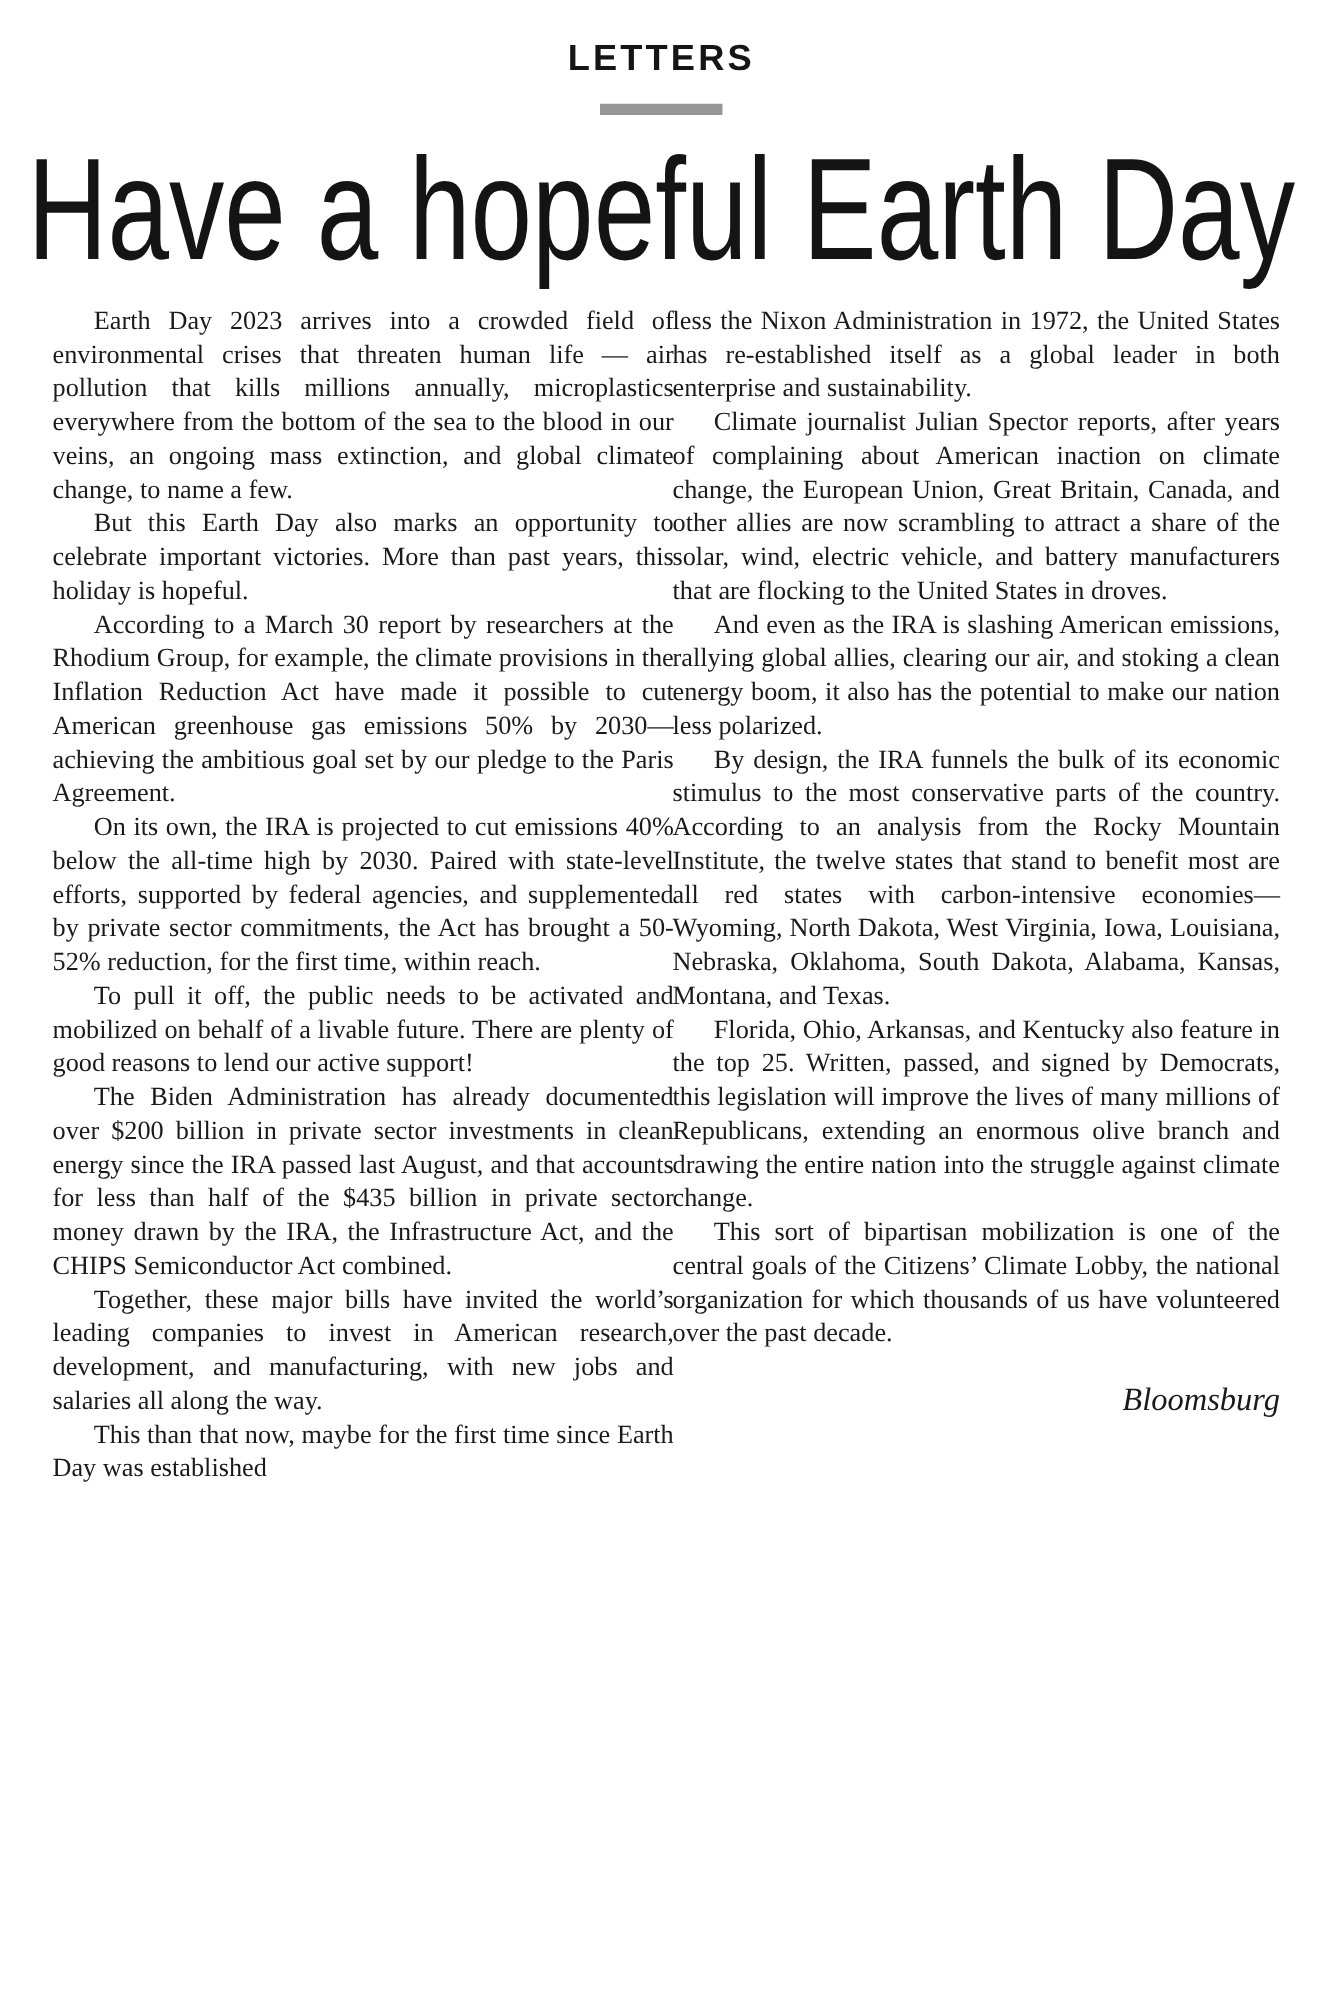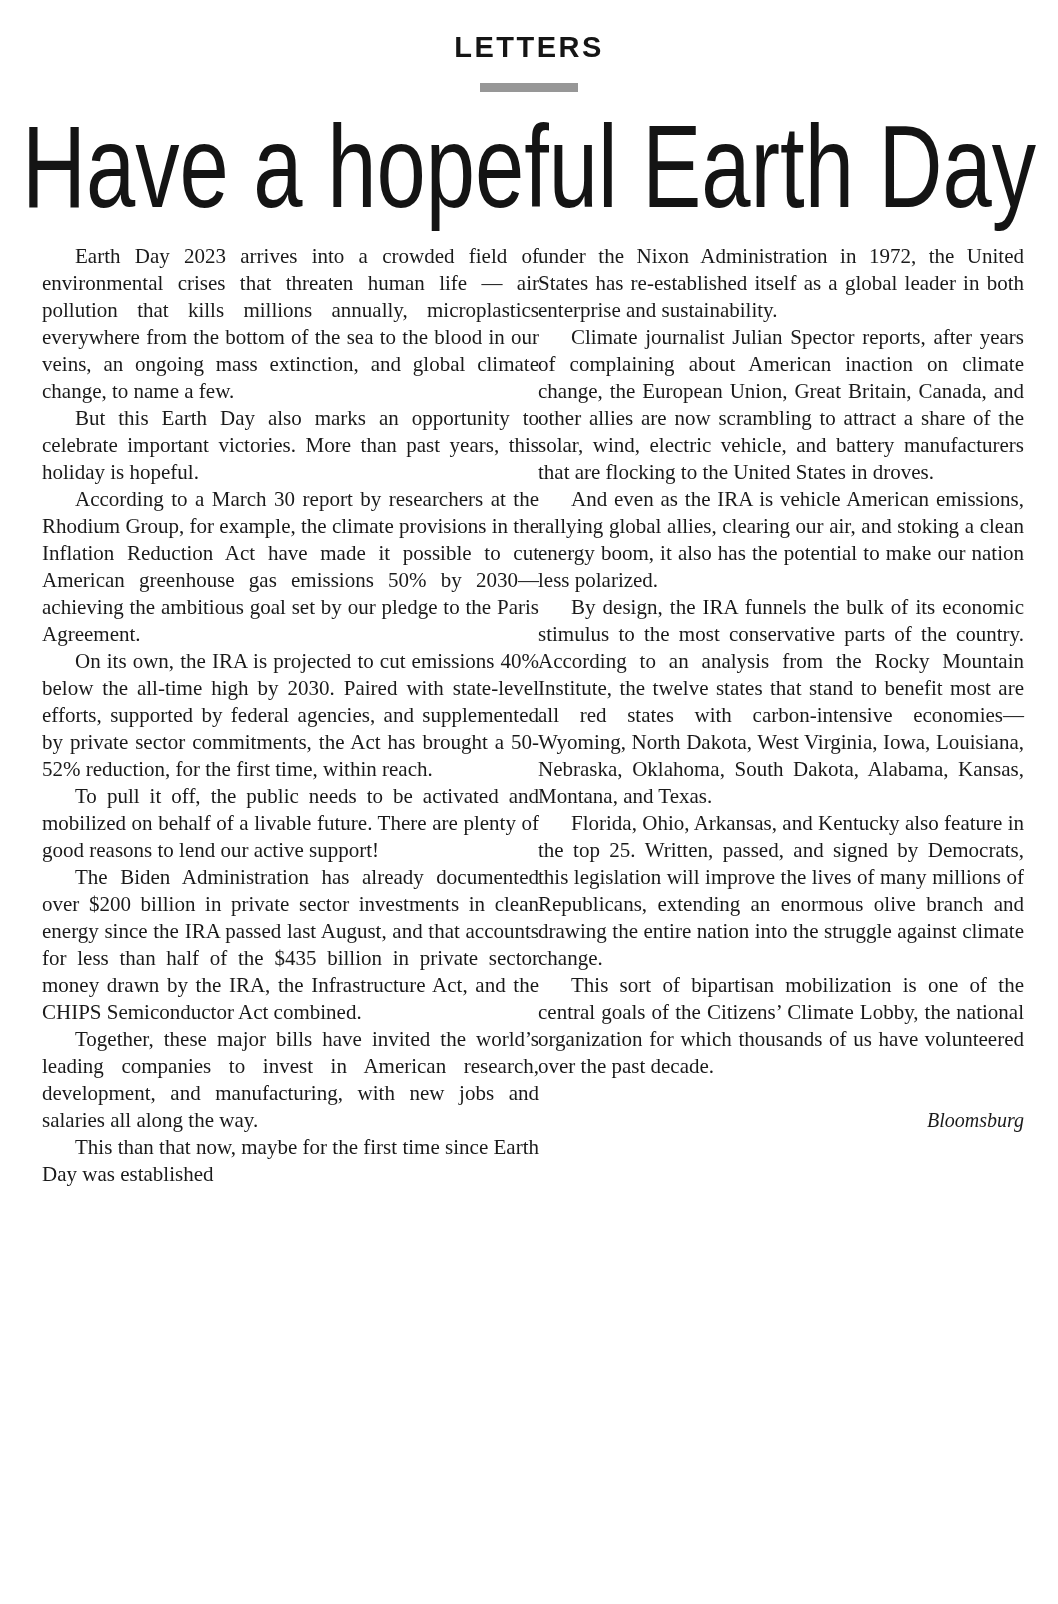--- a/index.html
+++ b/index.html
@@ -62,21 +62,21 @@
   .para.no-indent { text-indent: 0; }
   .signature { margin-top: 26px; text-align: right; }
   .sig-name {
     font-weight: bold;
     font-size: 22px;
     line-height: 28px;
     letter-spacing: 0.5px;
   }
   .sig-place {
     font-style: italic;
-    font-size: 20px;
+    font-size: 26px;
     line-height: 28px;
   }
 </style>
 </head>
 <body>
 
 <div class="page">
 
   <header>
     <div class="kicker">LETTERS</div>
@@ -96,23 +96,23 @@
         <p class="para">According to a March 30 report by researchers at the Rhodium Group, for example, the climate provisions in the Inflation Reduction Act have made it possible to cut American greenhouse gas emissions 50% by 2030—achieving the ambitious goal set by our pledge to the Paris Agreement.</p>
         <p class="para">On its own, the IRA is projected to cut emissions 40% below the all-time high by 2030. Paired with state-level efforts, supported by federal agencies, and supplemented by private sector commitments, the Act has brought a 50-52% reduction, for the first time, within reach.</p>
         <p class="para">To pull it off, the public needs to be activated and mobilized on behalf of a livable future. There are plenty of good reasons to lend our active support!</p>
         <p class="para">The Biden Administration has already documented over $200 billion in private sector investments in clean energy since the IRA passed last August, and that accounts for less than half of the $435 billion in private sector money drawn by the IRA, the Infrastructure Act, and the CHIPS Semiconductor Act combined.</p>
         <p class="para">Together, these major bills have invited the world’s leading companies to invest in American research, development, and manufacturing, with new jobs and salaries all along the way.</p>
         <p class="para">This than that now, maybe for the first time since Earth Day was established</p>
       </section>
 
     <section class="col" id="col-right">
       <div>
-          <p class="para no-indent">under the Nixon Administration in 1972, the United States has re-established itself as a global leader in both enterprise and sustainability.</p>
+          <p class="para no-indent">less the Nixon Administration in 1972, the United States has re-established itself as a global leader in both enterprise and sustainability.</p>
           <p class="para">Climate journalist Julian Spector reports, after years of complaining about American inaction on climate change, the European Union, Great Britain, Canada, and other allies are now scrambling to attract a share of the solar, wind, electric vehicle, and battery manufacturers that are flocking to the United States in droves.</p>
-          <p class="para">And even as the IRA is vehicle American emissions, rallying global allies, clearing our air, and stoking a clean energy boom, it also has the potential to make our nation less polarized.</p>
+          <p class="para">And even as the IRA is slashing American emissions, rallying global allies, clearing our air, and stoking a clean energy boom, it also has the potential to make our nation less polarized.</p>
           <p class="para">By design, the IRA funnels the bulk of its economic stimulus to the most conservative parts of the country. According to an analysis from the Rocky Mountain Institute, the twelve states that stand to benefit most are all red states with carbon-intensive economies—Wyoming, North Dakota, West Virginia, Iowa, Louisiana, Nebraska, Oklahoma, South Dakota, Alabama, Kansas, Montana, and Texas.</p>
           <p class="para">Florida, Ohio, Arkansas, and Kentucky also feature in the top 25. Written, passed, and signed by Democrats, this legislation will improve the lives of many millions of Republicans, extending an enormous olive branch and drawing the entire nation into the struggle against climate change.</p>
           <p class="para">This sort of bipartisan mobilization is one of the central goals of the Citizens’ Climate Lobby, the national organization for which thousands of us have volunteered over the past decade.</p>
         </div>
       <div class="signature">
         <div class="sig-place">Bloomsburg</div>
       </div>
     </section>
   </main>
 

